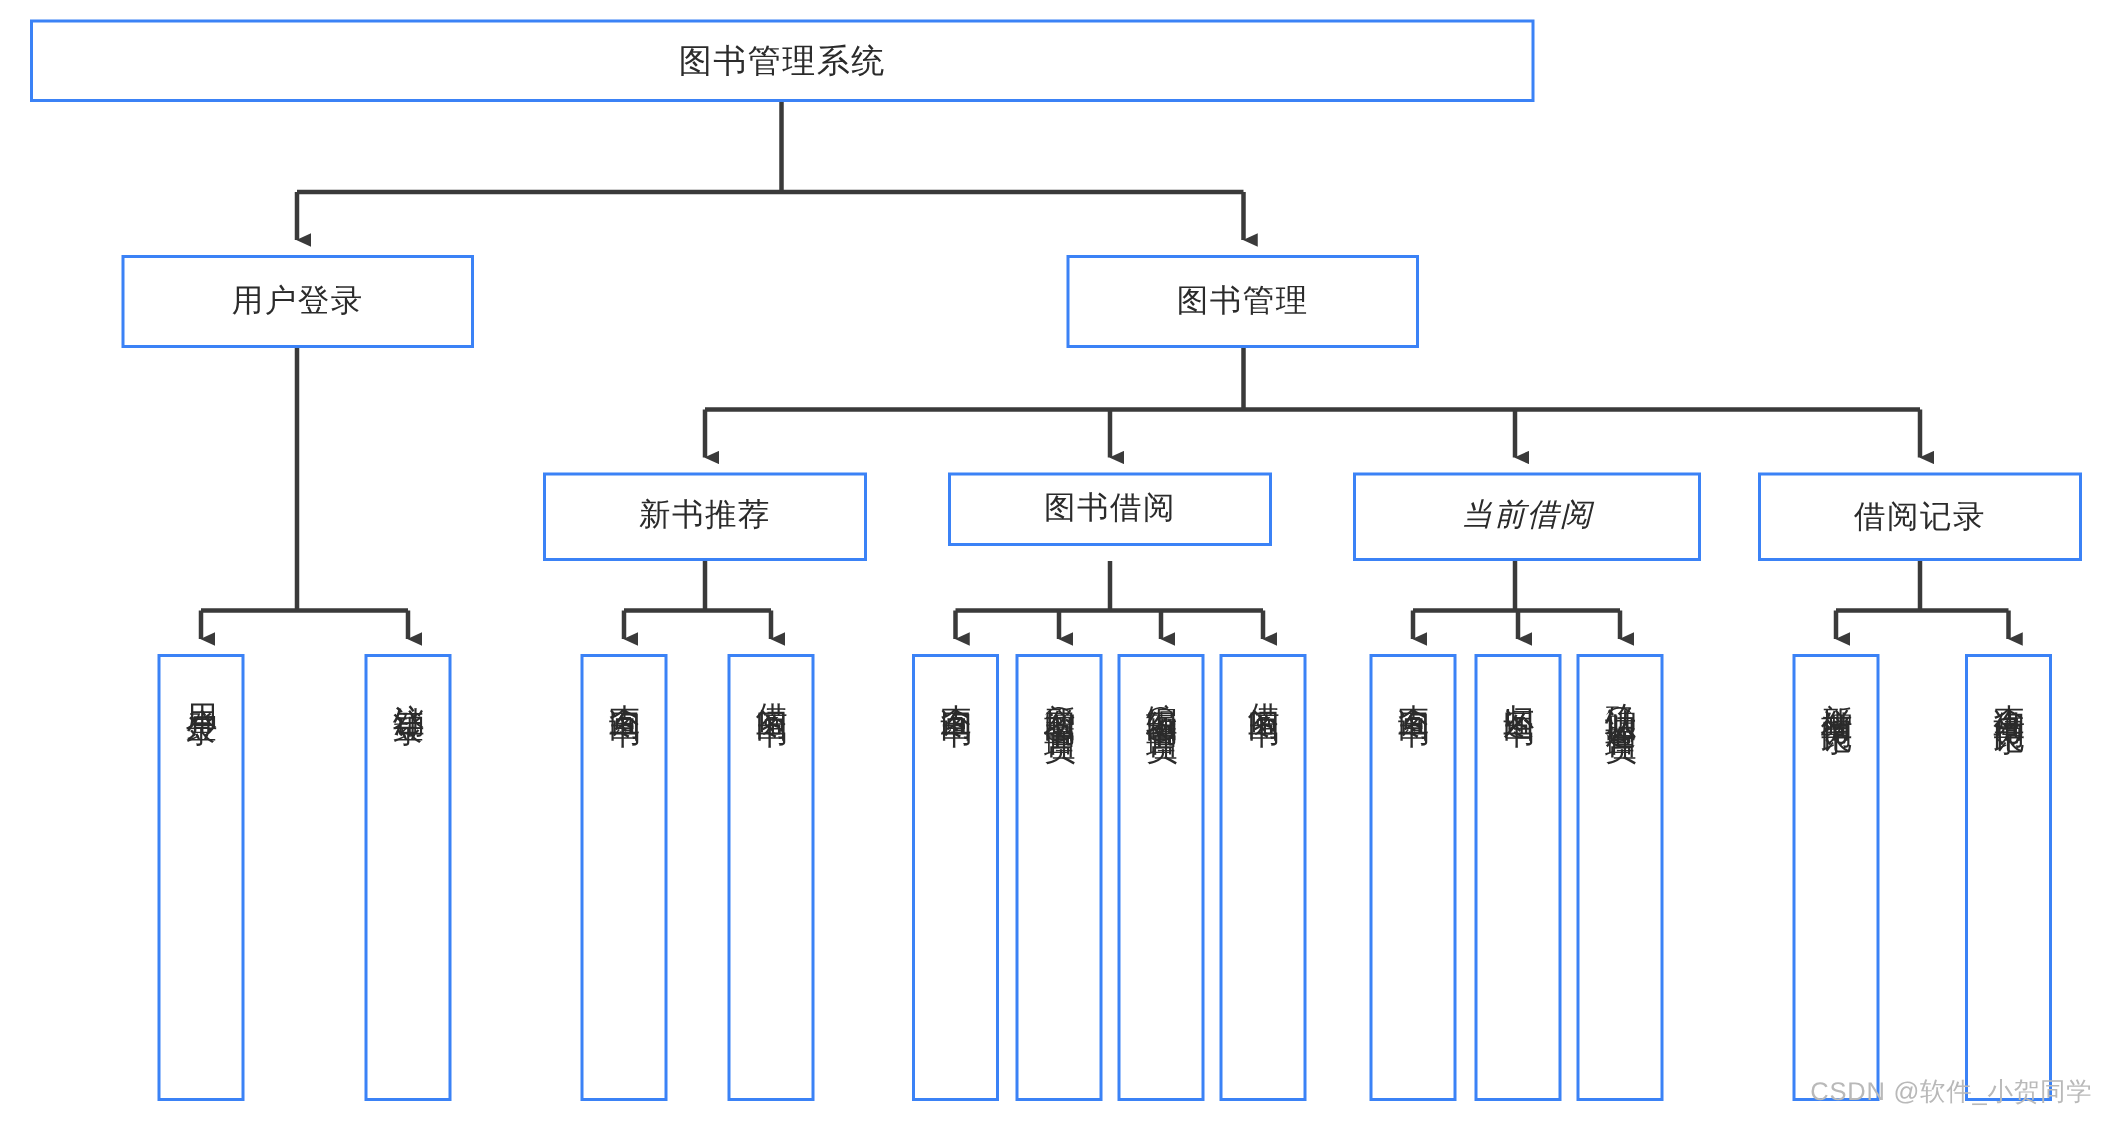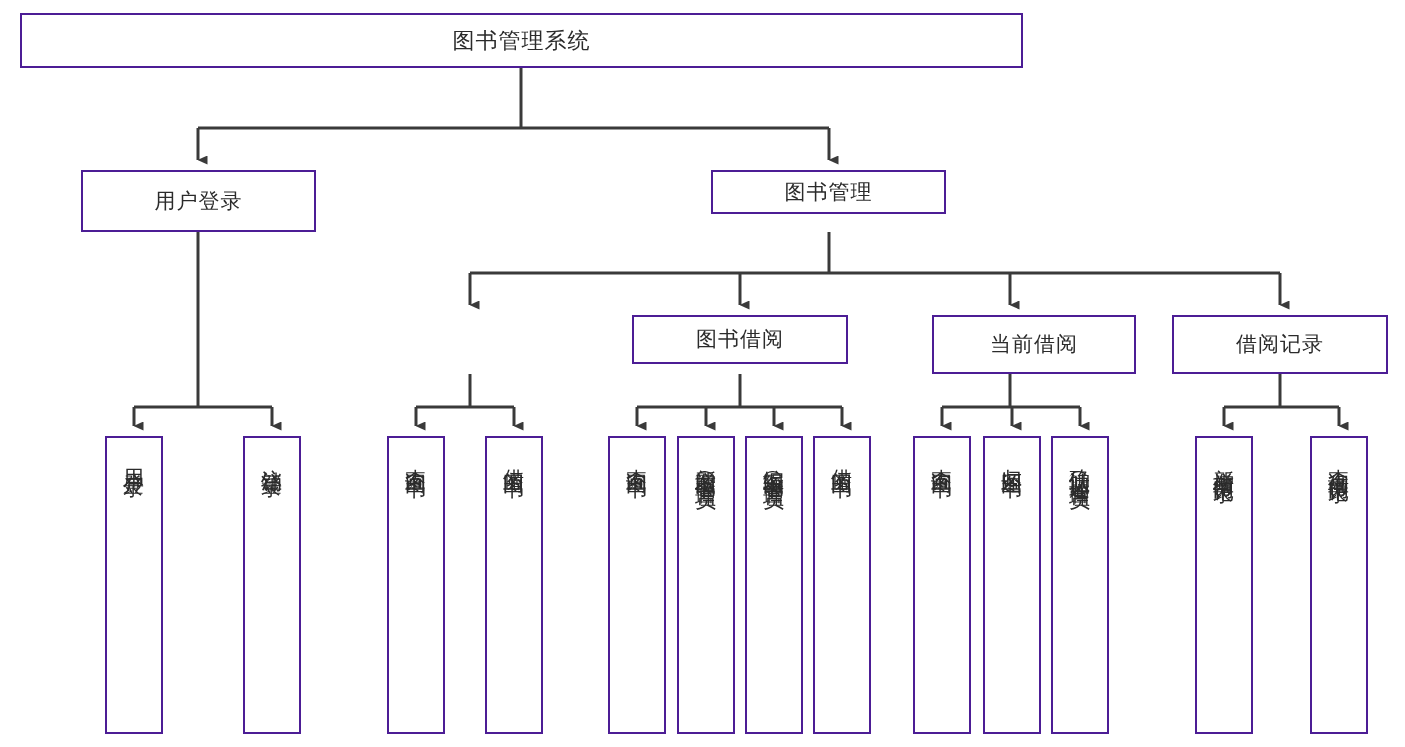--- a/index.html
+++ b/index.html
@@ -24,21 +24,21 @@
     position: absolute;
     top: 0;
     left: 0;
     width: 1405px;
     height: 747px;
   }
   .node-box {
     position: absolute;
     box-sizing: border-box;
     background: #ffffff;
-    border: 2px solid #4c1d95;
+    border: 2px solid #3b82f6;
     display: flex;
     align-items: center;
     justify-content: center;
     color: #2b2b2b;
   }
   .node-label {
     display: block;
     text-align: center;
     line-height: 1.18;
     white-space: nowrap;
@@ -134,30 +134,33 @@
   </svg>
 
   <div class="node-box root-node" style="left:20px; top:13px; width:1003px; height:55px;">
     <span class="node-label">图书管理系统</span>
   </div>
 
   <div class="node-box h-node" style="left:81px; top:170px; width:235px; height:62px;">
     <span class="node-label">用户登录</span>
   </div>
 
-  <div class="node-box h-node" style="left:711px; top:170px; width:235px; height:44px;">
+  <div class="node-box h-node" style="left:711px; top:170px; width:235px; height:62px;">
     <span class="node-label">图书管理</span>
   </div>
 
+  <div class="node-box h-node" style="left:362px; top:315px; width:216px; height:59px;">
+    <span class="node-label">新书推荐</span>
+  </div>
 
   <div class="node-box h-node" style="left:632px; top:315px; width:216px; height:49px;">
     <span class="node-label">图书借阅</span>
   </div>
 
-  <div class="node-box h-node" style="left:932px; top:315px; width:204px; height:59px;">
+  <div class="node-box h-node" style="left:902px; top:315px; width:232px; height:59px;font-style:italic;">
     <span class="node-label">当前借阅</span>
   </div>
 
   <div class="node-box h-node" style="left:1172px; top:315px; width:216px; height:59px;font-family:Liberation Serif, serif;">
     <span class="node-label">借阅记录</span>
   </div>
 
   <div class="node-box v-node" style="left:105px; top:436px; width:58px; height:298px;">
     <span class="node-label">用户登录</span>
   </div>
@@ -203,14 +206,15 @@
   </div>
 
   <div class="node-box v-node" style="left:1195px; top:436px; width:58px; height:298px;">
     <span class="node-label">新增借阅记录</span>
   </div>
 
   <div class="node-box v-node" style="left:1310px; top:436px; width:58px; height:298px;">
     <span class="node-label">查询借阅记录</span>
   </div>
 
+  <div class="watermark">CSDN @软件_小贺同学</div>
 
 </div>
 
 </body></html>

